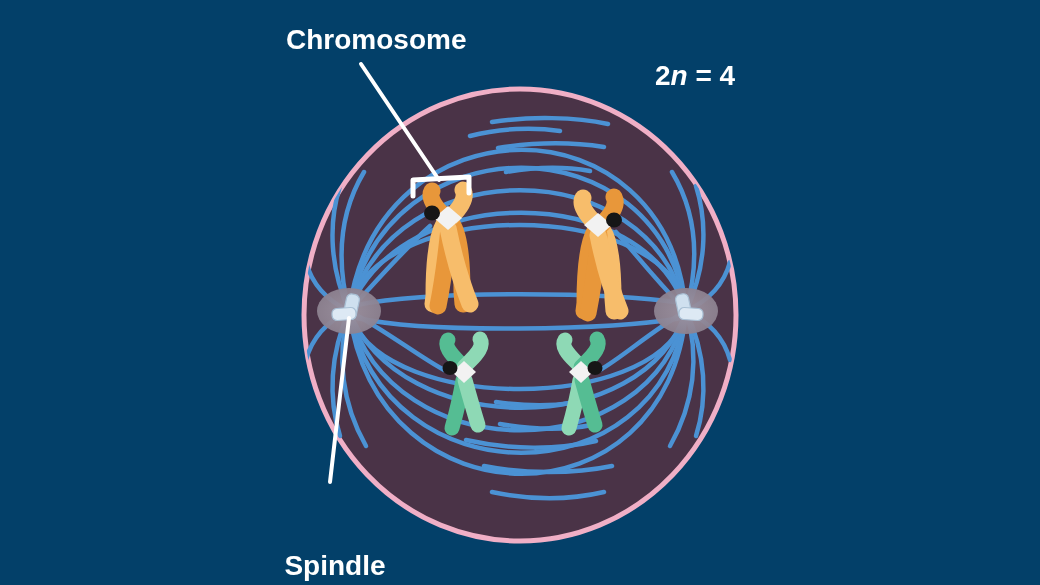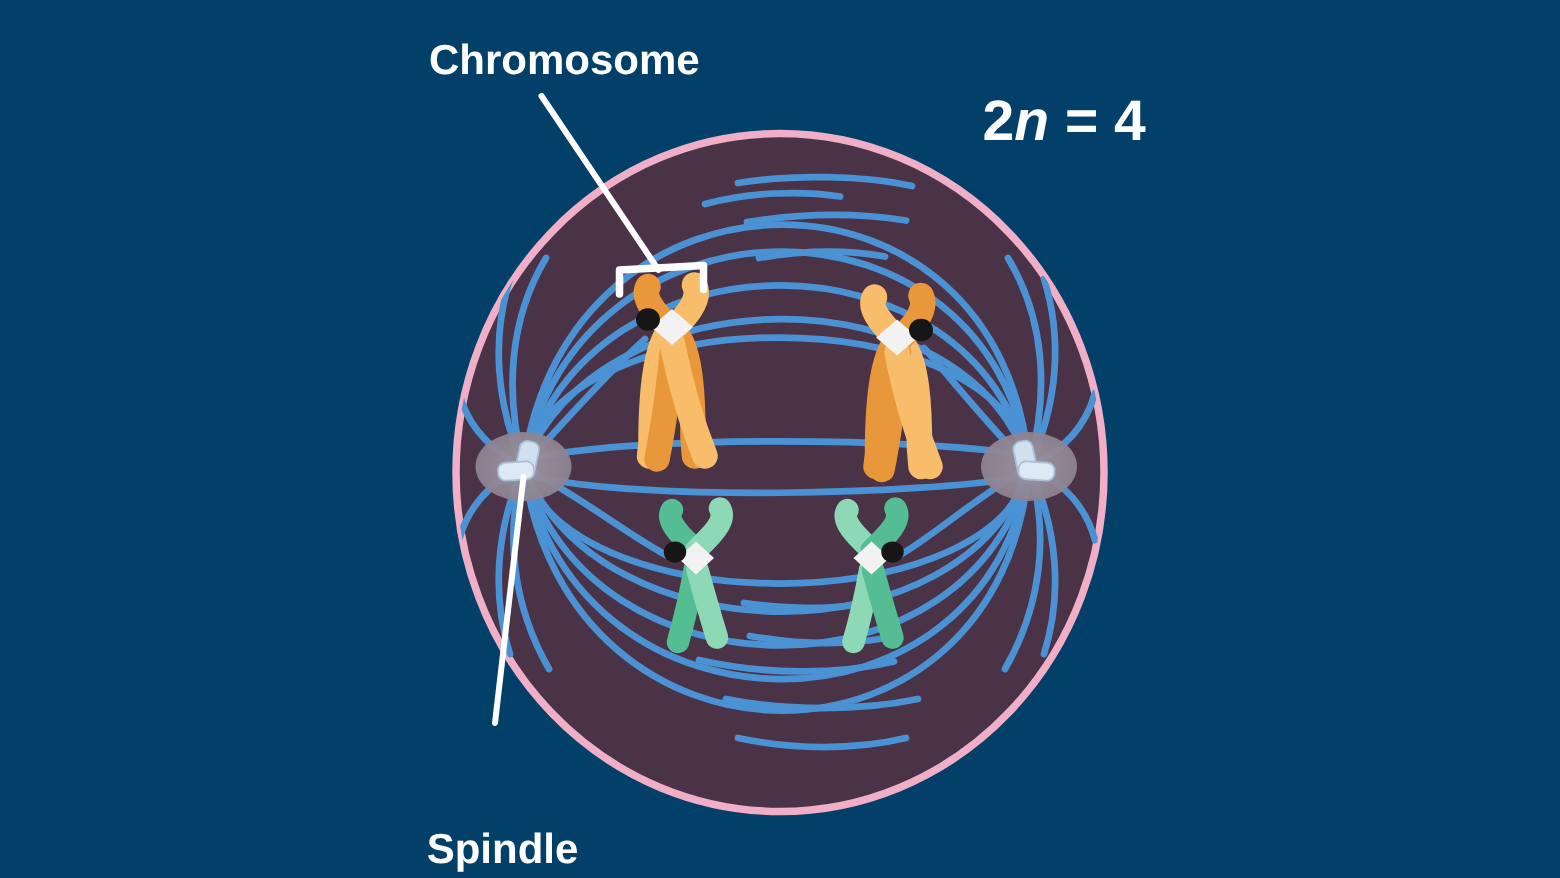--- a/index.html
+++ b/index.html
@@ -39,21 +39,21 @@
   #label-spindle-pole {
     left: 276px;
     top: 487px;
     font-size: 28px;
     text-align: center;
     width: 118px;
   }
   #label-ploidy {
     left: 655px;
     top: 60px;
-    font-size: 38px;
+    font-size: 28px;
   }
   #label-ploidy .ital {
     font-style: italic;
   }
 </style>
 </head>
 <body>
 
 <div id="stage">
 

